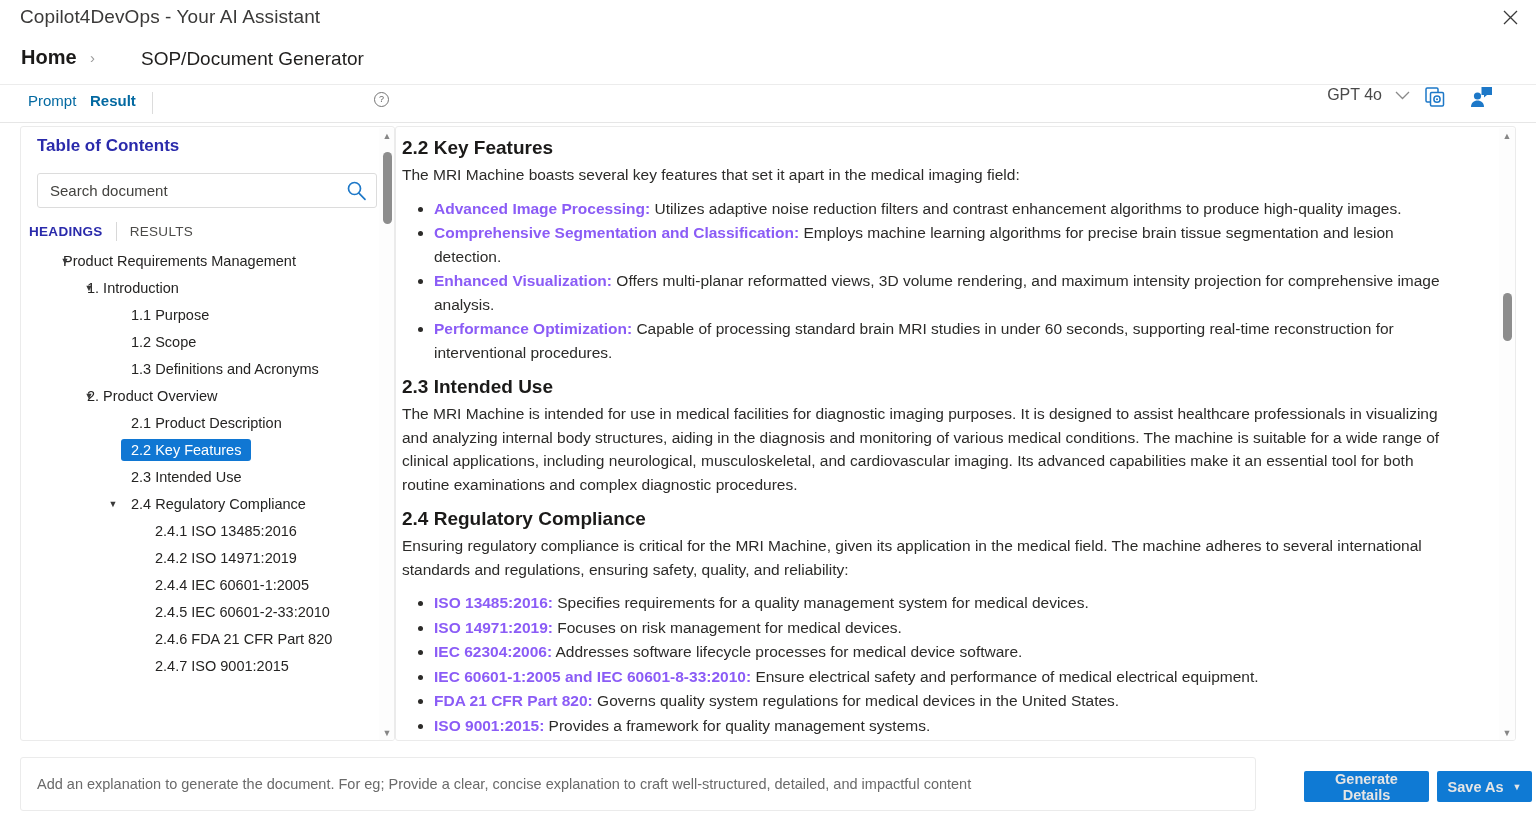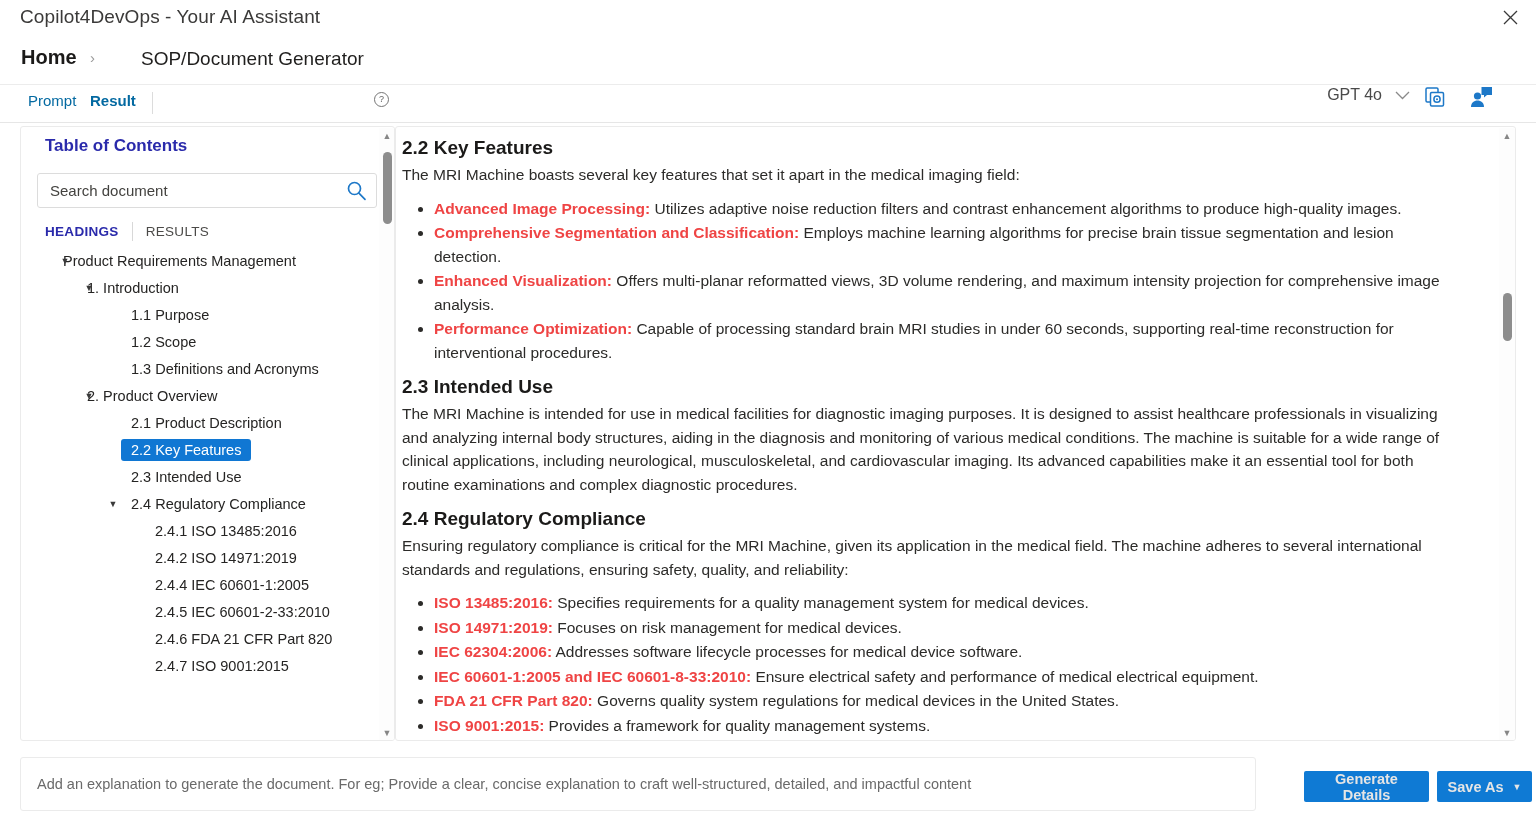--- a/index.html
+++ b/index.html
@@ -86,39 +86,39 @@
   }
 
   
   .toc {
     position: absolute; left: 20px; top: 126px;
     width: 375px; height: 615px;
     background: #fff; border: 1px solid #ebebeb; border-radius: 3px;
     overflow: hidden;
   }
   .toc-title {
-    position: absolute; left: 24px; top: 9px;
+    position: absolute; left: 16px; top: 9px;
     font-size: 17px; font-weight: 700; color: #2a2aab;
   }
   .search-wrap {
     position: absolute; left: 16px; top: 46px; width: 340px; height: 35px;
     border: 1px solid #dcdcdc; border-radius: 3px; background: #fff;
   }
   .search-input {
     position: absolute; left: 0; top: 0; width: 300px; height: 33px;
     border: 0; outline: 0; background: transparent;
     padding: 0 12px; font-size: 15px; color: #3b3a39;
     font-family: "Liberation Sans", sans-serif;
   }
   .search-input::placeholder { color: #43423f; opacity: 1; }
   .search-icon {
     position: absolute; right: 9px; top: 6px; width: 21px; height: 21px;
     color: #1d78c8; cursor: pointer;
   }
-  .subtabs { position: absolute; left: 24px; top: 95px; display: flex; align-items: center; }
+  .subtabs { position: absolute; left: 8px; top: 95px; display: flex; align-items: center; }
   .subtab { font-size: 13.5px; letter-spacing: .3px; cursor: pointer; }
   .subtab.active { color: #2a2aab; font-weight: 700; }
   .subtab.inactive { color: #4b4a48; }
   .subtab-div { width: 1px; height: 19px; background: #d8d8d8; margin: 0 13px; }
 
   .tree {
     position: absolute; left: 0; top: 120px; width: 375px; height: 494px;
     overflow: hidden;
   }
   .tnode {
@@ -177,21 +177,21 @@
   p.body {
     margin: 0 0 2px 0; font-size: 15.5px; line-height: 23.5px; color: #2c2b29;
   }
   ul.blist {
     margin: 10px 0 6px 0; padding-left: 32px;
   }
   ul.blist li {
     font-size: 15.5px; line-height: 23.5px; color: #2c2b29;
     margin-bottom: 1px;
   }
-  ul.blist li b { color: #ef4444; font-weight: 700; }
+  ul.blist li b { color: #8b5cf6; font-weight: 700; }
 
   
   .promptbar {
     position: absolute; left: 20px; top: 757px; width: 1236px; height: 54px;
     border: 1px solid #ebebeb; border-radius: 3px; background: #fff;
   }
   .promptbar input {
     width: 100%; height: 100%; border: 0; outline: 0; background: transparent;
     padding: 0 16px; font-size: 14.5px; color: #3b3a39;
     font-family: "Liberation Sans", sans-serif;

